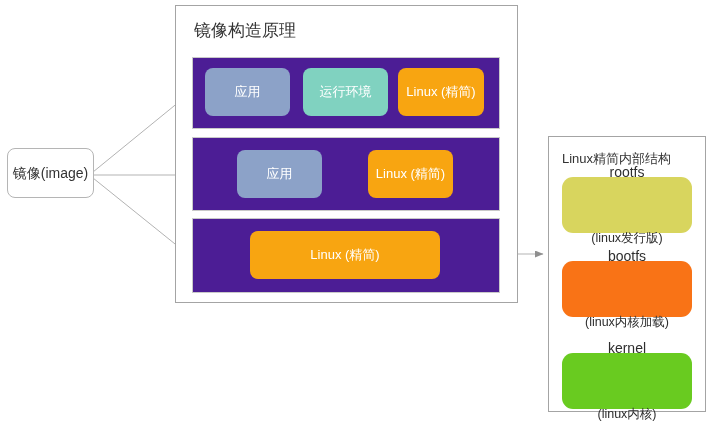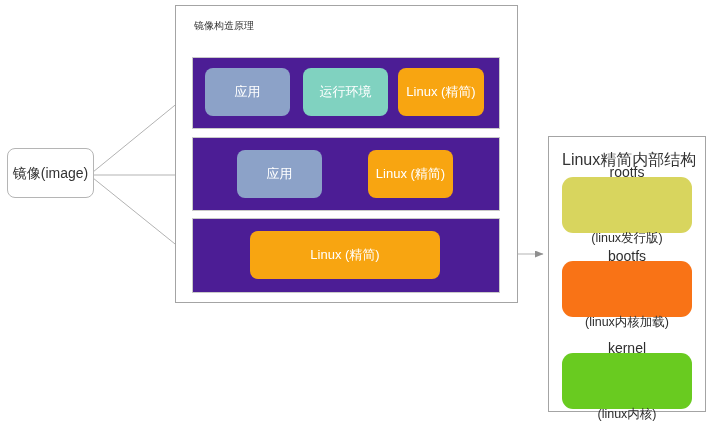--- a/index.html
+++ b/index.html
@@ -19,23 +19,23 @@
     position: absolute; left: 7px; top: 148px; width: 85px; height: 48px;
     border: 1px solid #b5b5b5; border-radius: 8px; background: #ffffff;
     display: flex; flex-direction: row; align-items: center; justify-content: center;
     font-size: 14px; line-height: 1.5; color: #333333;
   }
 
   
   .panel { position: absolute; border: 1.5px solid #a4a4a4; background: #ffffff; box-sizing: border-box; }
   .construction-panel { left: 175px; top: 5px; width: 343px; height: 298px; }
   .internal-panel { left: 548px; top: 136px; width: 158px; height: 276px; }
-  .panel-title { position: absolute; font-size: 10px; color: #333333; white-space: nowrap; }
+  .panel-title { position: absolute; font-size: 17px; color: #333333; white-space: nowrap; }
   .construction-panel .panel-title { left: 18px; top: 13px; }
-  .internal-panel .panel-title { left: 13px; top: 13px; font-size: 16px; }
+  .internal-panel .panel-title { left: 13px; top: 13px; font-size: 13px; }
 
   
   .layer-row { position: absolute; left: 16px; width: 306px; border: 1px solid #c9c9c9; background: #4c1d95; }
   .row-1 { top: 51px; height: 70px; }
   .row-2 { top: 131px; height: 72px; }
   .row-3 { top: 212px; height: 73px; }
 
   
   .chip {
     position: absolute; height: 48px; border-radius: 8px;

